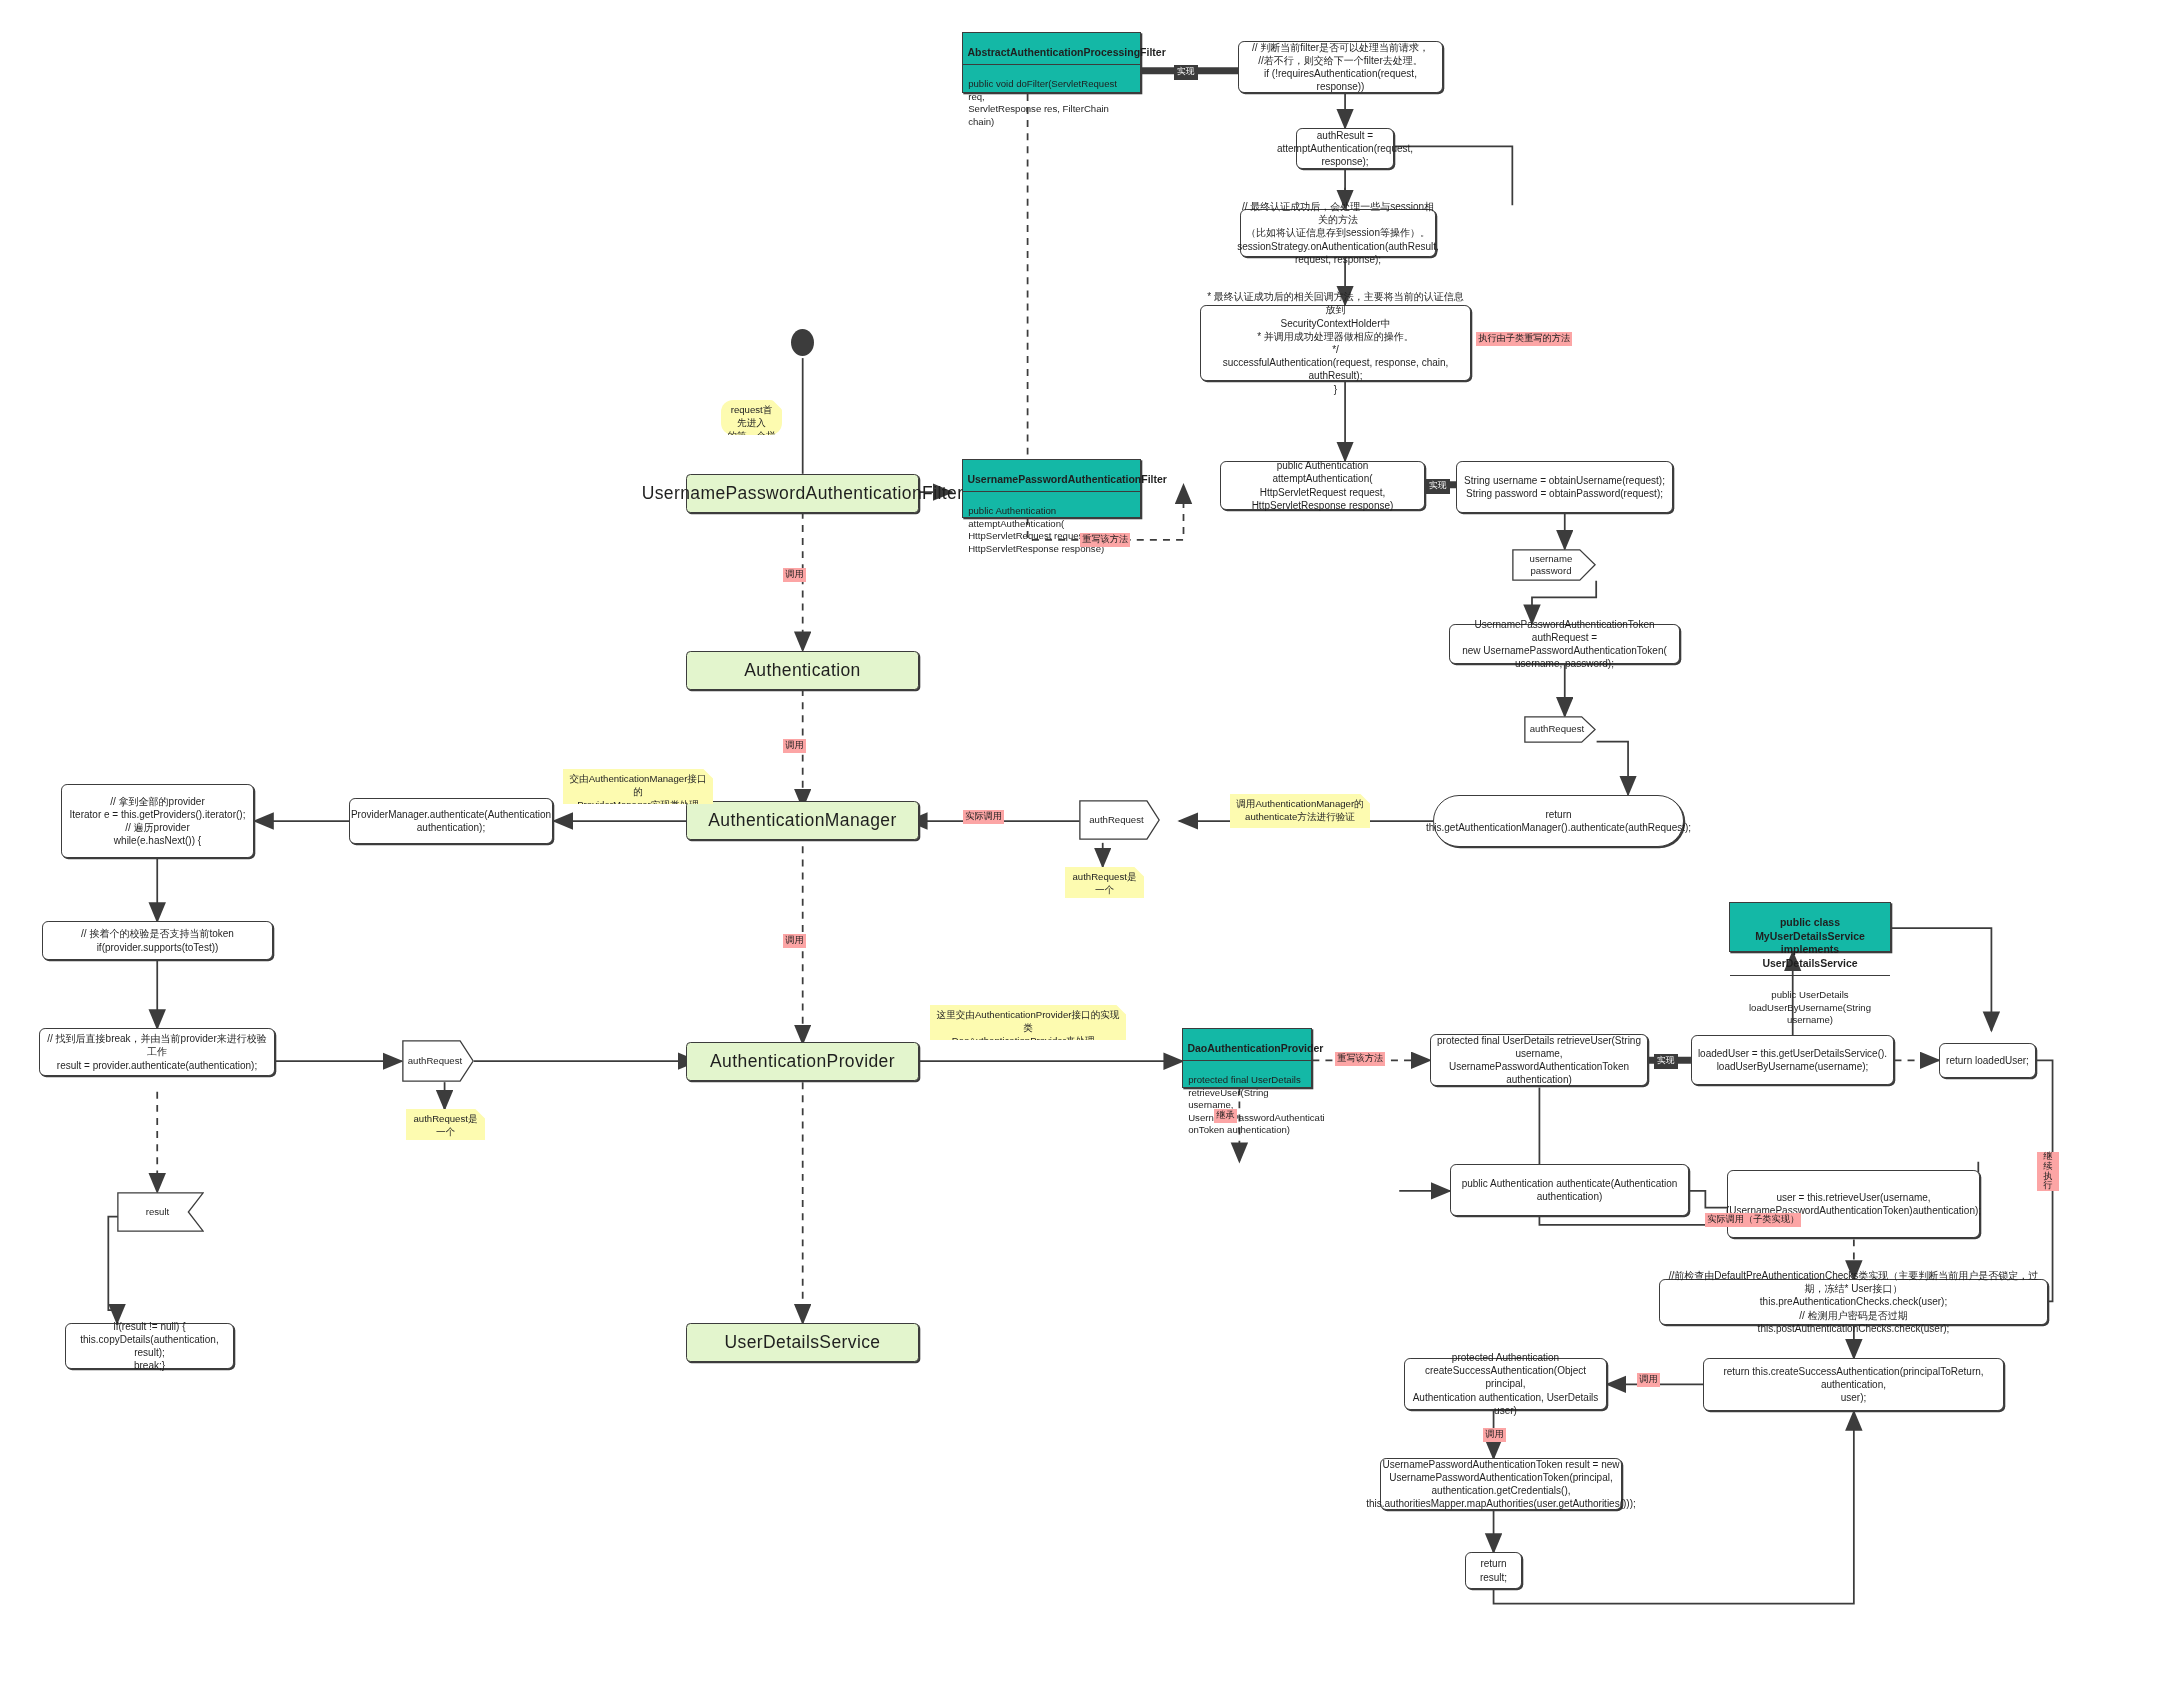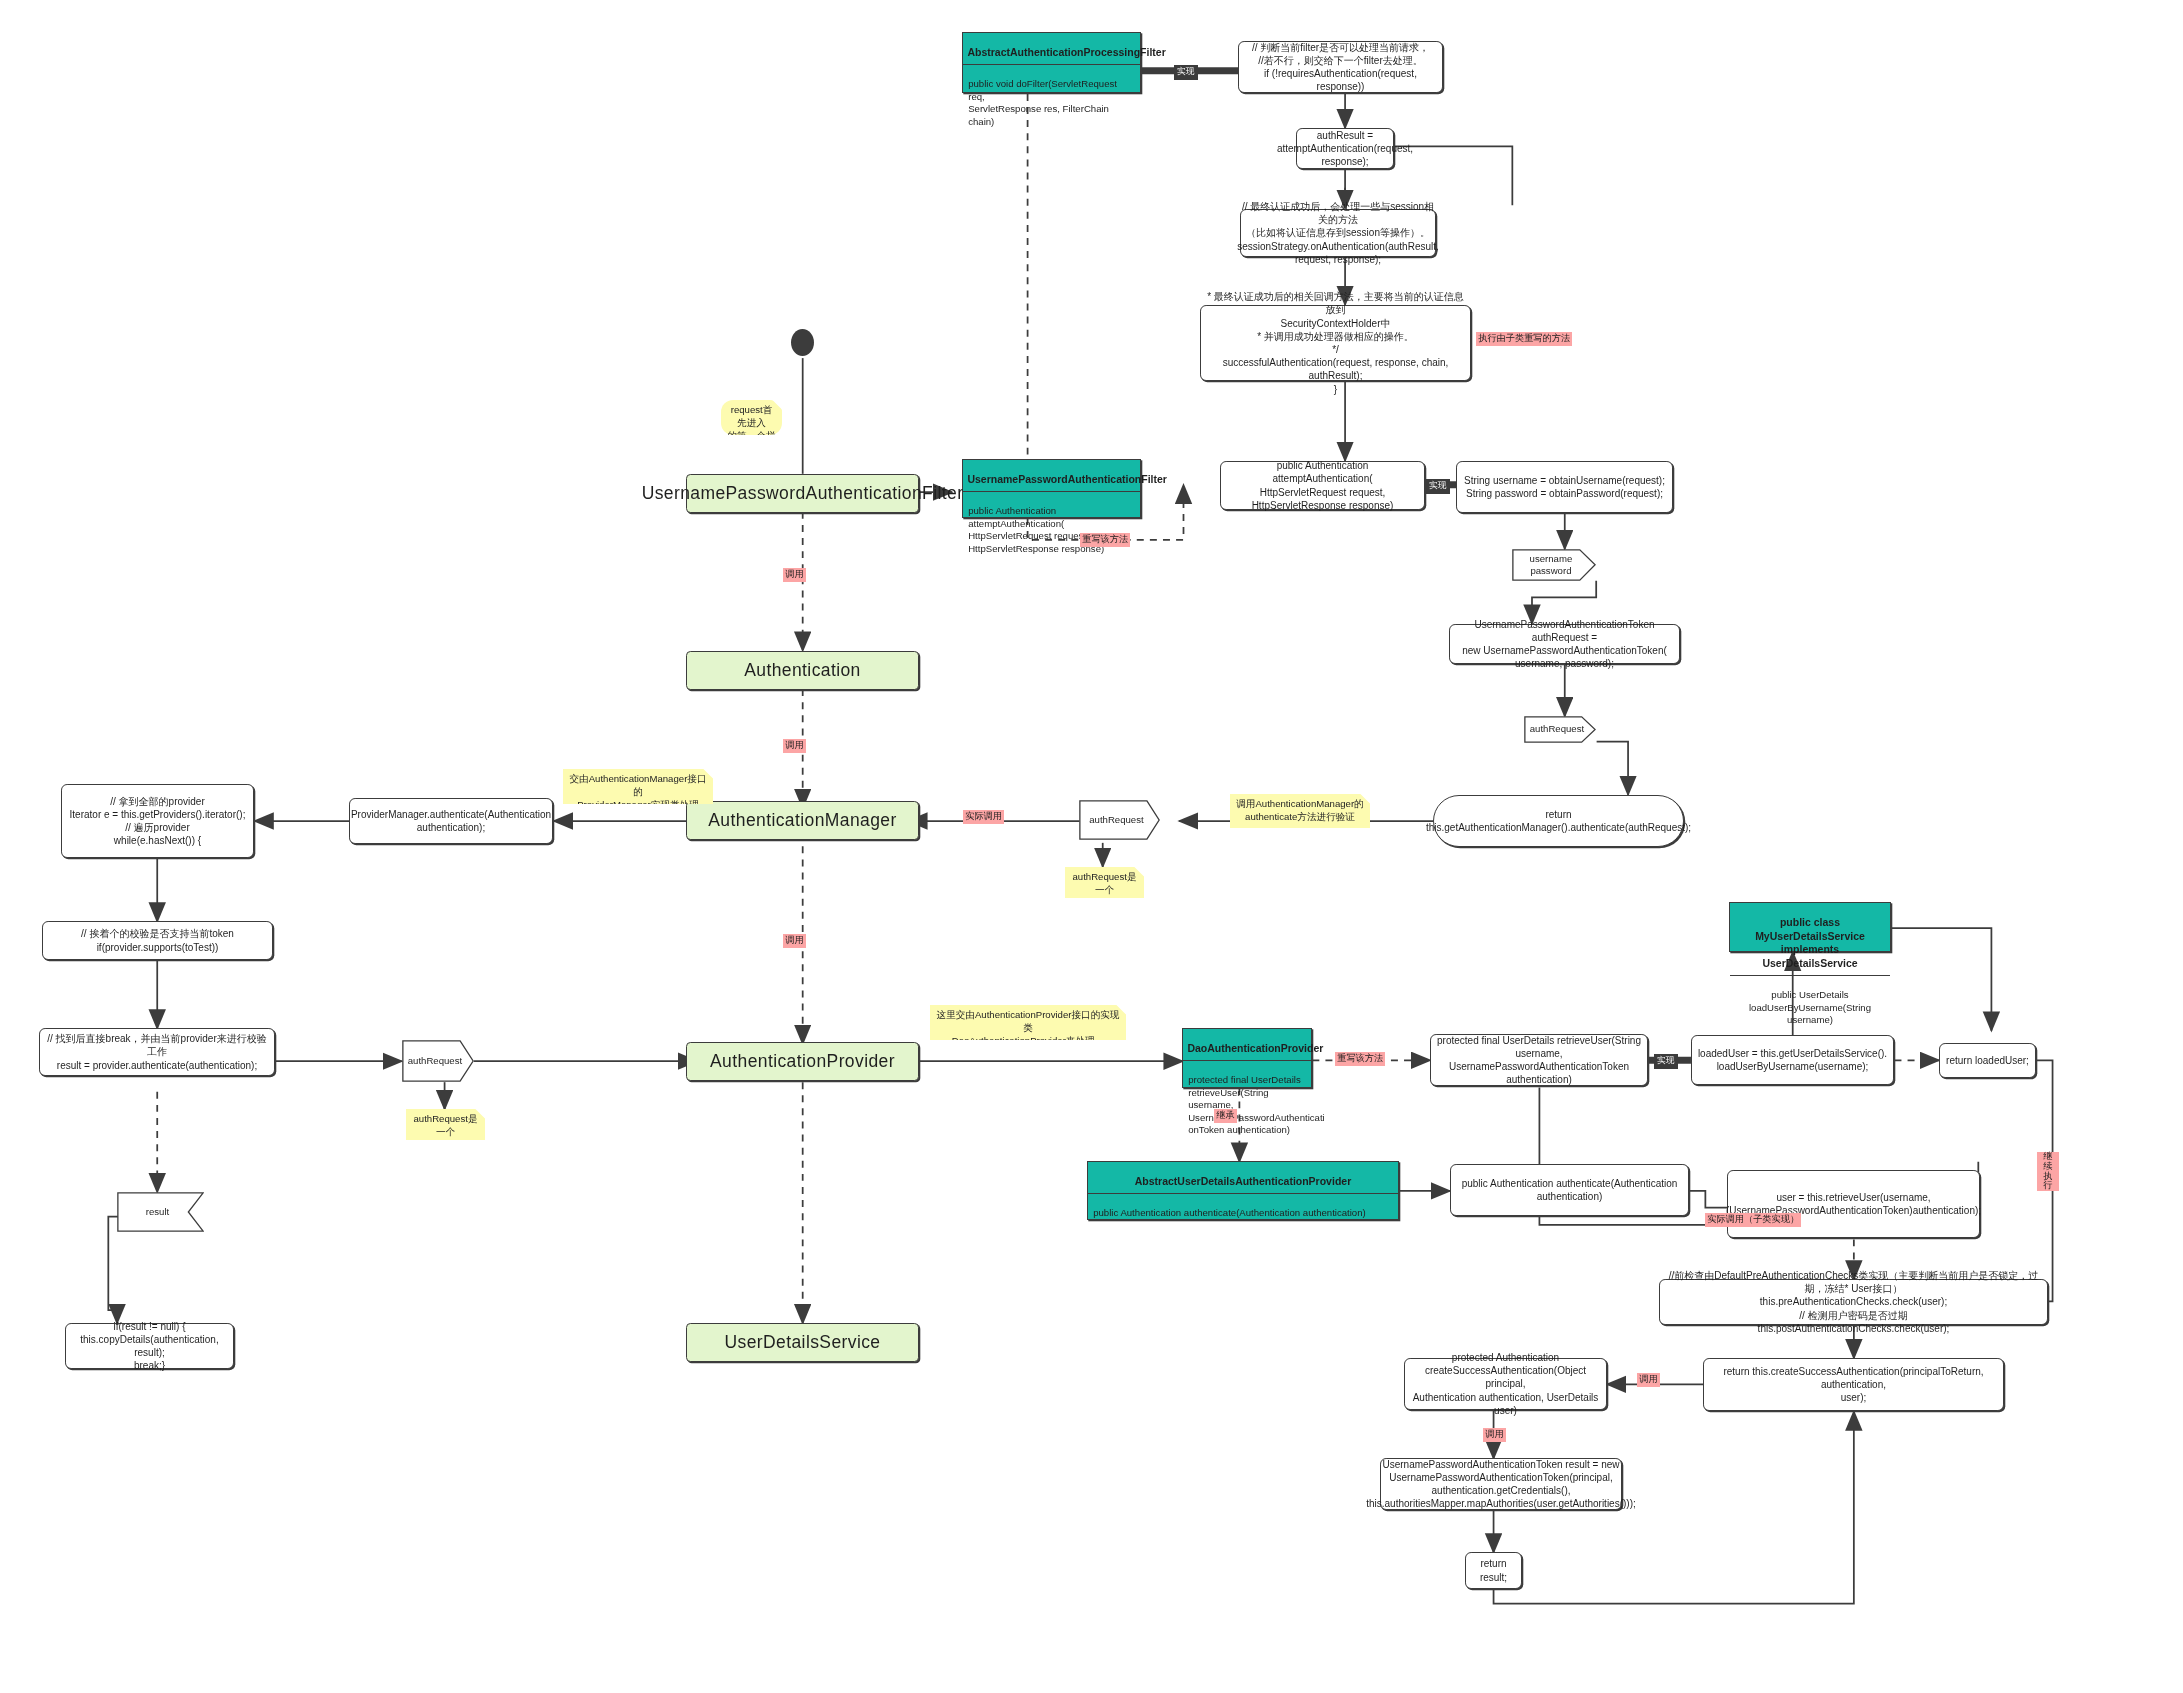--- a/index.html
+++ b/index.html
@@ -187,24 +187,20 @@
   </div>
 
   <div class="node uml" style="left:1182px;top:1028px;width:130px;height:60px;">
     <div class="uml-title">DaoAuthenticationProvider</div>
     <div class="uml-body">protected final UserDetails
 retrieveUser(String username,
 UsernamePasswordAuthenticati
 onToken authentication)</div>
   </div>
 
-  <div class="node uml" style="left:1087px;top:1161px;width:312px;height:59px;">
-    <div class="uml-title">AbstractUserDetailsAuthenticationProvider</div>
-    <div class="uml-body">public Authentication authenticate(Authentication authentication)</div>
-  </div>
 
   <div class="node uml center-body" style="left:1729px;top:902px;width:162px;height:50px;">
     <div class="uml-title">public class MyUserDetailsService
 implements UserDetailsService</div>
     <div class="uml-body">public UserDetails
 loadUserByUsername(String username)</div>
   </div>
 
   <div class="node green" style="left:686px;top:474px;width:233px;height:39px;">
     <span>UsernamePasswordAuthenticationFilter</span>

